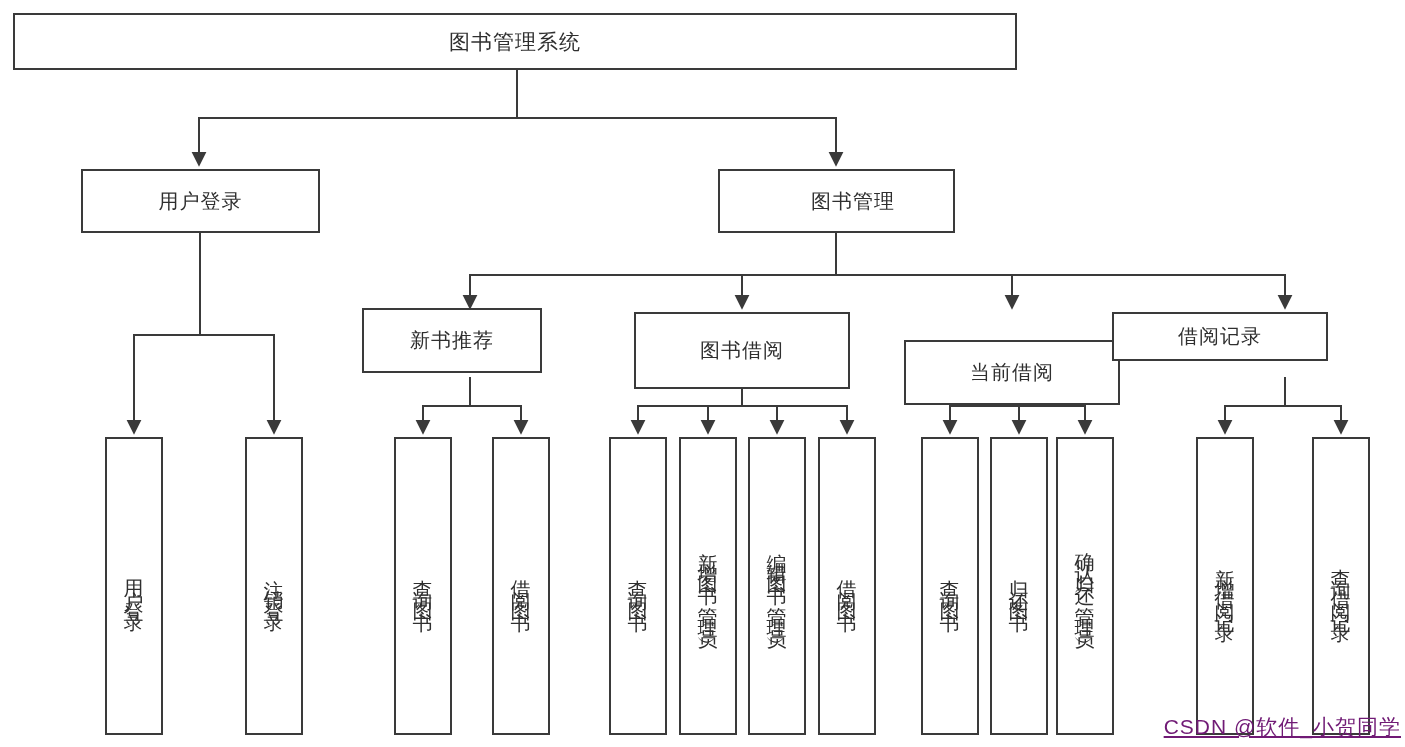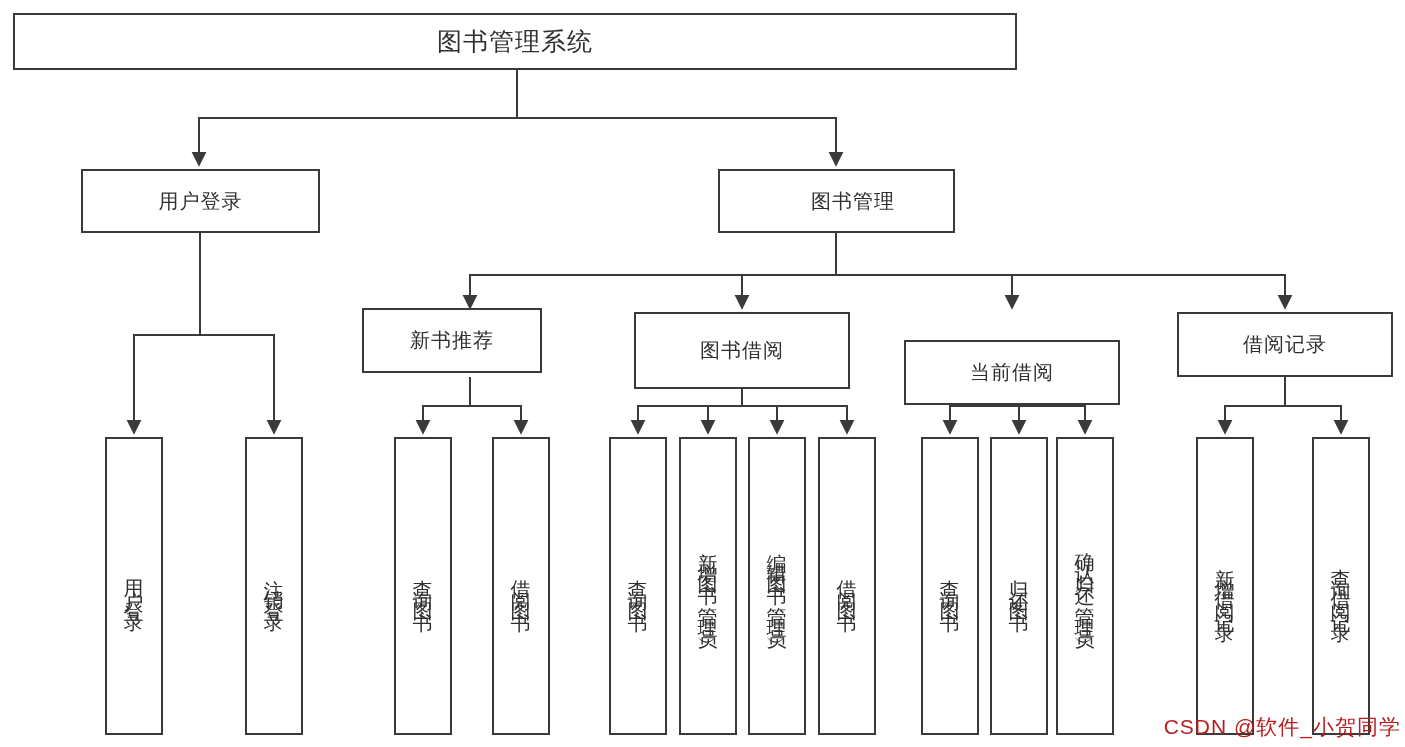--- a/index.html
+++ b/index.html
@@ -22,36 +22,37 @@
     box-sizing: border-box;
     border: 2px solid #3a3a3a;
     background: #ffffff;
     display: flex;
     align-items: center;
     justify-content: center;
     color: #2f2f2f;
     text-align: center;
   }
   .h-box { font-size: 20px; letter-spacing: 1px; }
-  .root-box { font-size: 25px; letter-spacing: 1px; align-items: center; }
+  .root-box { font-size: 21px; letter-spacing: 1px; align-items: center; }
   .v-box {
     writing-mode: vertical-rl;
     text-orientation: mixed;
     font-size: 20px;
     letter-spacing: 11px;
     line-height: 54px;
   }
   .watermark {
     position: absolute;
     right: 4px;
     bottom: 6px;
     font-size: 21px;
-    color: #b91c1c;
+    color: #701a75;
     letter-spacing: 1px;
     white-space: nowrap;
+    text-decoration: underline;
   }
 </style>
 </head>
 <body>
 
 <div class="canvas">
 
   <svg class="connectors" viewBox="0 0 1405 747" xmlns="http://www.w3.org/2000/svg">
     <defs>
       <marker id="ah" viewBox="0 0 10 10" refX="7.5" refY="5" markerWidth="7.5" markerHeight="8.5" orient="auto-start-reverse">
@@ -108,21 +109,21 @@
 
   <div class="box h-box" style="left:362px; top:308px; width:180px; height:65px;">
     <span>新书推荐</span>
   </div>
   <div class="box h-box" style="left:634px; top:312px; width:216px; height:77px;">
     <span>图书借阅</span>
   </div>
   <div class="box h-box" style="left:904px; top:312px; width:216px; height:65px;margin-top:28px;">
     <span>当前借阅</span>
   </div>
-  <div class="box h-box" style="left:1177px; top:312px; width:216px; height:65px;justify-content:center;">
+  <div class="box h-box" style="left:1112px; top:312px; width:216px; height:49px;justify-content:center;">
     <span>借阅记录</span>
   </div>
 
   <div class="box v-box" style="left:105px; top:437px; width:58px; height:298px;">
     <span>用户登录</span>
   </div>
   <div class="box v-box" style="left:245px; top:437px; width:58px; height:298px;">
     <span>注销登录</span>
   </div>
 

